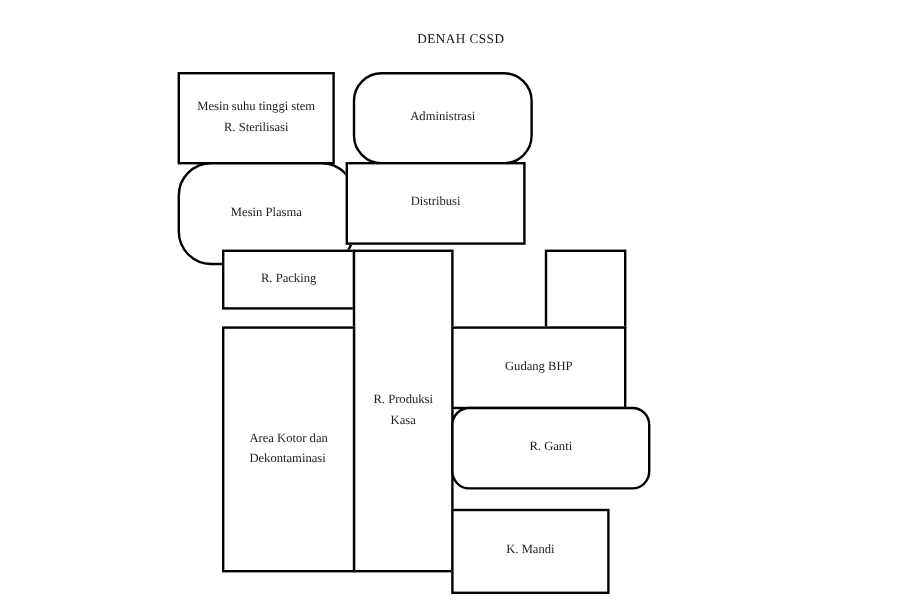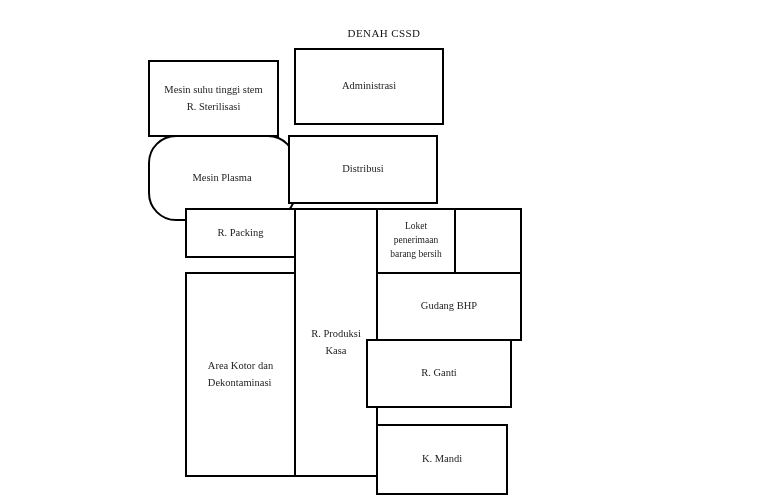--- a/index.html
+++ b/index.html
@@ -73,50 +73,45 @@
 
 <div>
   <div id="plan-title">DENAH CSSD</div>
 </div>
 
 <div id="floorplan">
     <div class="room" style="left: 148px; top: 60px; width: 131px; height: 77px; justify-content: center;">
       <span class="room-label">Mesin suhu tinggi stem
 R. Sterilisasi</span>
     </div>
-    <div class="room" style="left: 294px; top: 48px; width: 150px; height: 77px;">
+    <div class="room" style="left: 294px; top: 60px; width: 150px; height: 77px; border-radius: 24px;">
       <span class="room-label">Administrasi</span>
     </div>
     <div class="room" style="left: 148px; top: 135px; width: 148px; height: 86px; border-radius: 28px;">
       <span class="room-label">Mesin Plasma</span>
     </div>
     <div class="room" style="left: 288px; top: 135px; width: 150px; height: 69px;">
       <span class="room-label">Distribusi</span>
     </div>
     <div class="room" style="left: 185px; top: 208px; width: 111px; height: 50px;">
       <span class="room-label">R. Packing</span>
     </div>
     <div class="room" style="left: 294px; top: 208px; width: 84px; height: 269px;">
       <span class="room-label">R. Produksi
 Kasa</span>
     </div>
-    <div class="room" style="left: 376px; top: 208px; width: 80px; height: 66px;">
-      <span class="room-label small">Loket
-penerimaan
-barang bersih</span>
-    </div>
     <div class="room empty" style="left: 454px; top: 208px; width: 68px; height: 66px;">
       <span class="room-label"></span>
     </div>
     <div class="room" style="left: 185px; top: 272px; width: 111px; height: 205px;">
       <span class="room-label left-align">Area Kotor dan
 Dekontaminasi</span>
     </div>
     <div class="room" style="left: 376px; top: 272px; width: 146px; height: 69px;">
       <span class="room-label">Gudang BHP</span>
     </div>
-    <div class="room" style="left: 366px; top: 339px; width: 146px; height: 69px;">
+    <div class="room" style="left: 376px; top: 339px; width: 166px; height: 69px; border-radius: 15px;">
       <span class="room-label">R. Ganti</span>
     </div>
     <div class="room" style="left: 376px; top: 424px; width: 132px; height: 71px;">
       <span class="room-label">K. Mandi</span>
     </div>
   </div>
 
 </body></html>

